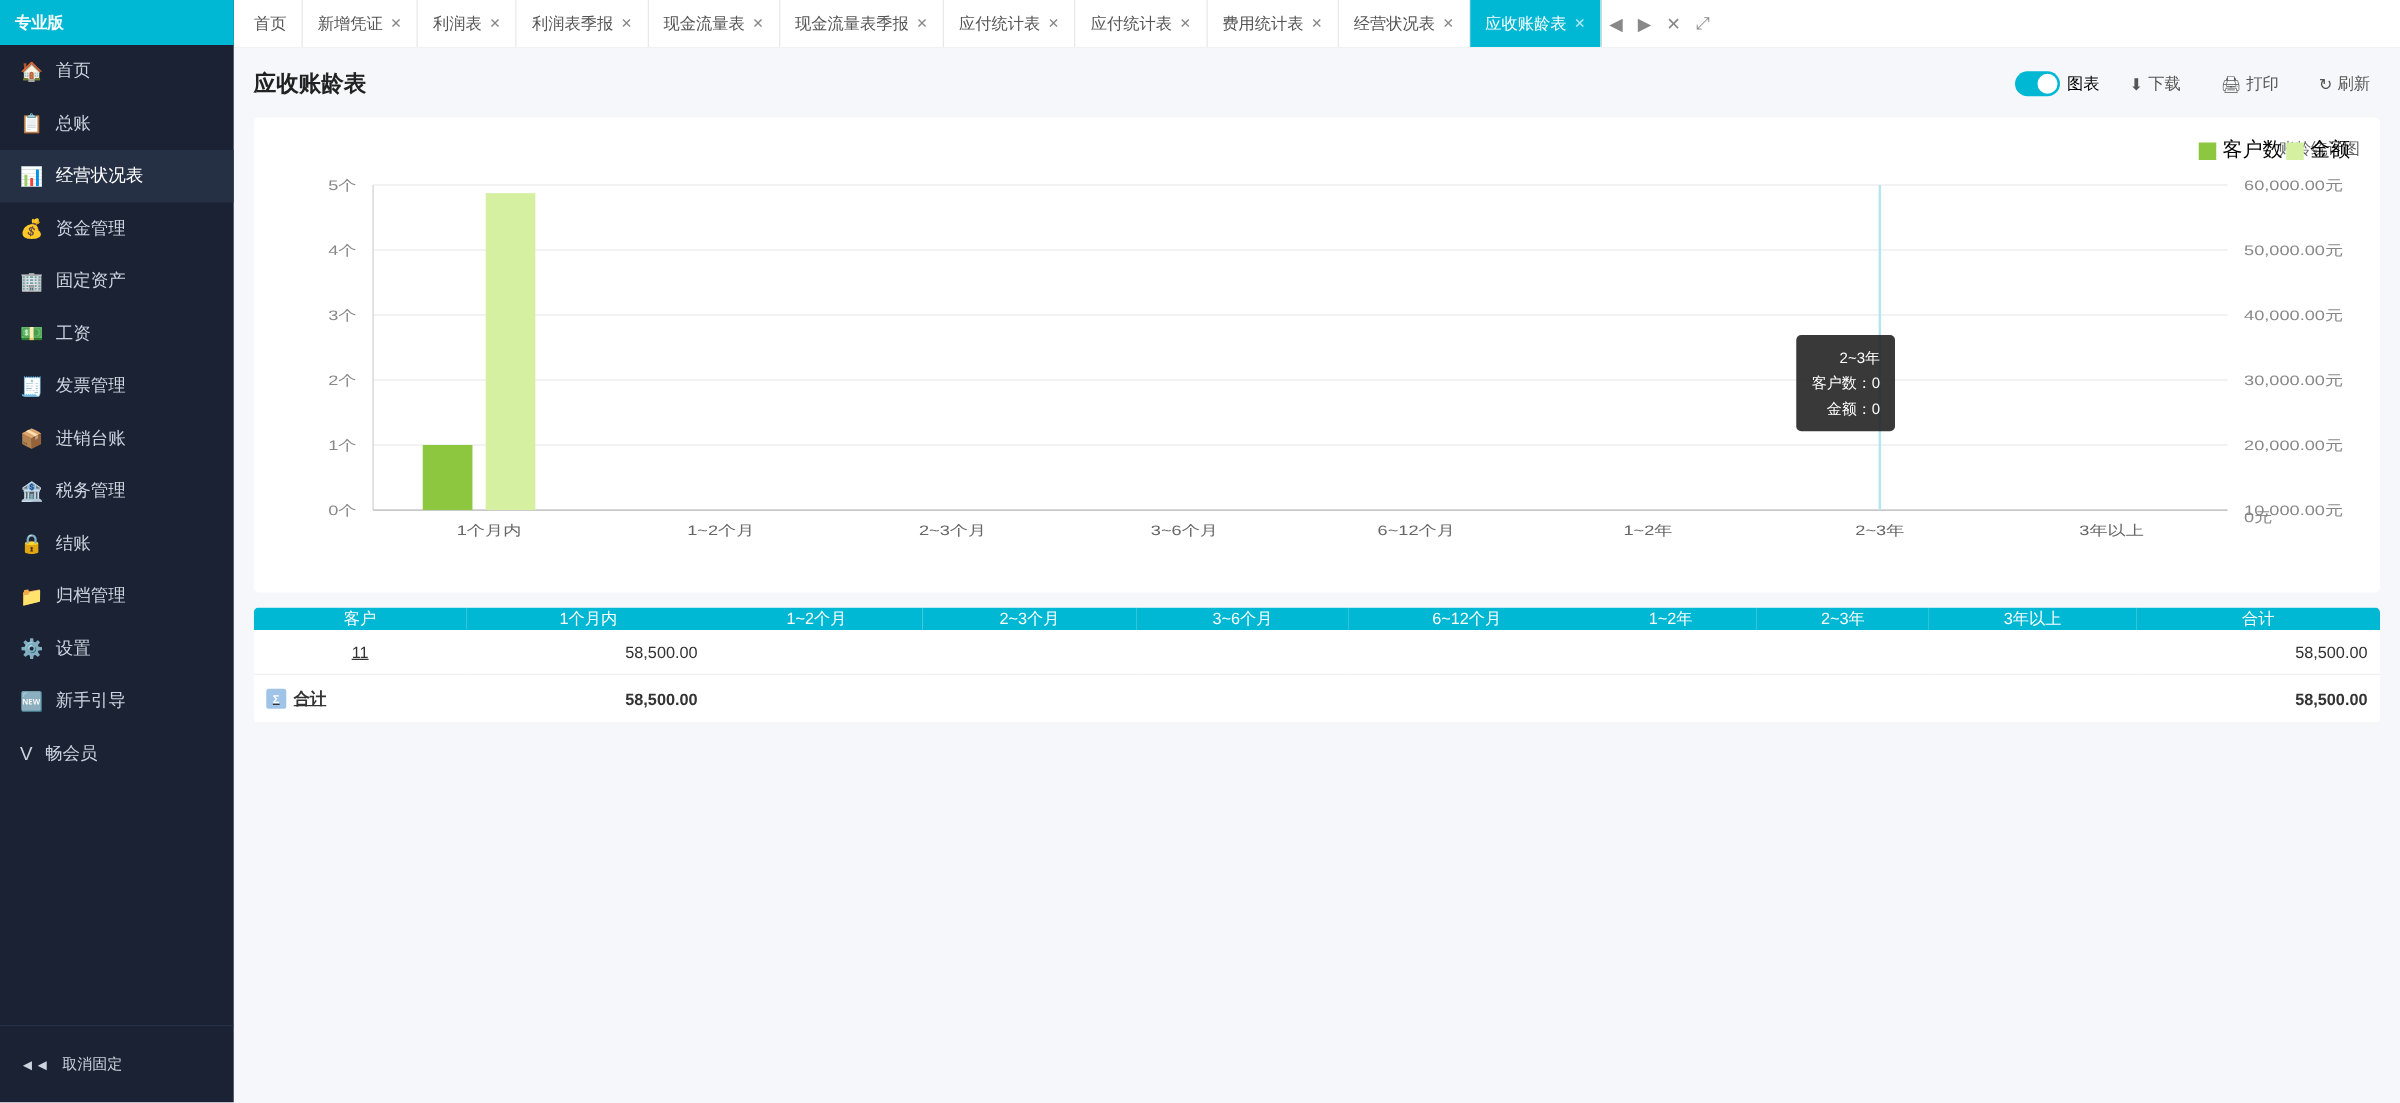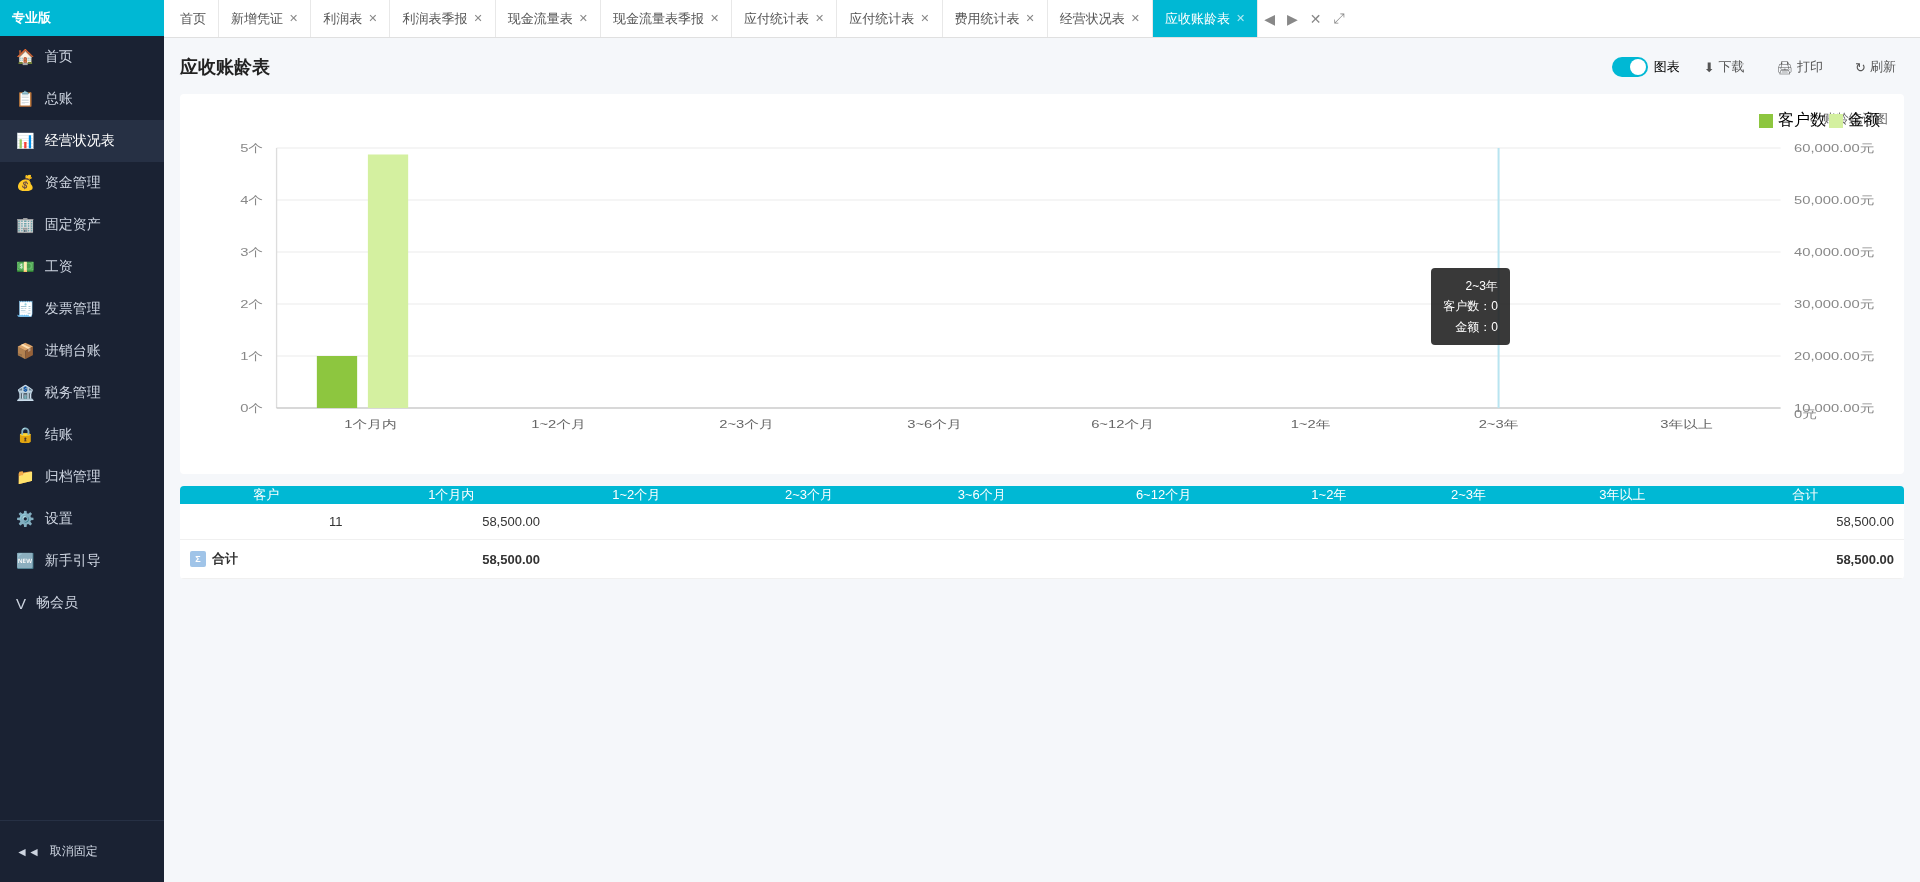--- a/index.html
+++ b/index.html
@@ -1,20 +1,20 @@
 <!DOCTYPE html>
 <html><head>
   <meta charset="utf-8">
   <style>
     * { box-sizing: border-box; margin: 0; padding: 0; }
     body { font-family: 'Microsoft YaHei', Arial, sans-serif; font-size: 13px; background: #f5f5f5; display: flex; height: 882px; overflow: hidden; }
 
     
     .sidebar {
-      width: 164px;
+      width: 187px;
       background: #1a2233;
       color: #cdd4e0;
       display: flex;
       flex-direction: column;
       flex-shrink: 0;
       height: 100%;
     }
     .sidebar-logo {
       background: #00b8d4;
       height: 36px;
@@ -214,21 +214,22 @@
     .data-table tbody tr {
       border-bottom: 1px solid #f0f0f0;
     }
     .data-table tbody td {
       padding: 10px 10px;
       text-align: right;
       font-size: 13px;
       color: #333;
     }
     .data-table tbody td:first-child {
-      text-align: right;
+      text-align: center;
+      text-decoration: underline;
     }
     .total-row td {
       font-weight: bold;
       color: #222;
     }
     .total-label {
       display: flex;
       align-items: center;
       gap: 6px;
     }

